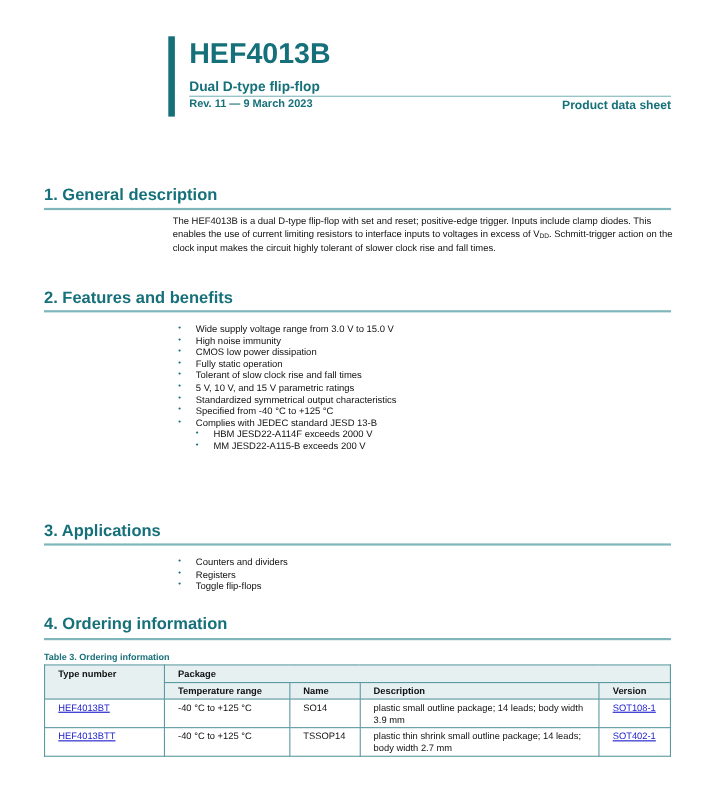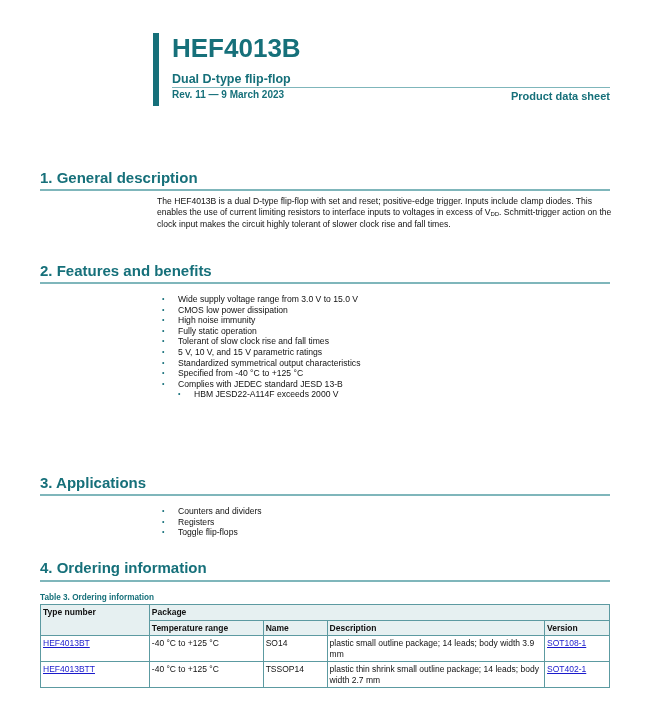--- a/index.html
+++ b/index.html
@@ -14,21 +14,21 @@
   .sec-rule { position:absolute; left:40px; width:570px; height:2px; background:#7fb6bb; }
   .para { position:absolute; left:157px; width:460px; font-size:8.6px; line-height:10.5px; color:#111; }
   .para sub { font-size:6px; vertical-align:-1px; }
   ul.blt { position:absolute; left:157px; margin:5px; padding:0; list-style:none; font-size:8.6px; line-height:10.6px; color:#111; }
   ul.blt li { position:relative; padding-left:16px; }
   ul.blt li::before { content:"\2022"; position:absolute; left:0; color:#16707a; font-size:7px; }
   ul.blt li.sub { padding-left:32px; }
   ul.blt li.sub::before { left:16px; }
   .tcap { position:absolute; left:40px; top:593px; font-size:8.2px; font-weight:bold; color:#16707a; }
   table.ord { position:absolute; left:40px; top:604px; width:570px; border-collapse:collapse; font-size:8.5px; }
-  table.ord td, table.ord th { border:1px solid #5c9aa1; padding:2px 2px; text-align:left; vertical-align:top; line-height:10.5px; }
+  table.ord td, table.ord th { border:1px solid #5c9aa1; padding:2px 12px; text-align:left; vertical-align:top; line-height:10.5px; }
   table.ord th { background:#e6f0f1; font-weight:bold; color:#111; }
   table.ord td { height:20px; color:#111; }
   a.lnk { color:#1a1acc; }
 </style>
 </head>
 <body>
 
 <div class="hdr-bar"></div>
 <div class="title">HEF4013B</div>
 <div class="subtitle">Dual D-type flip-flop</div>
@@ -37,29 +37,30 @@
 <div class="pds">Product data sheet</div>
 
 <div class="sec-h" style="top:169px;">1.  General description</div>
 <div class="sec-rule" style="top:189px;"></div>
 <div class="para" style="top:196px;"><span>The HEF4013B is a dual D-type flip-flop with set and reset; positive-edge trigger. Inputs include clamp diodes. This enables the use of current limiting resistors to interface inputs to voltages in excess of V</span><sub>DD</sub><span>. Schmitt-trigger action on the clock input makes the circuit highly tolerant of slower clock rise and fall times.</span></div>
 
 <div class="sec-h" style="top:262px;">2.  Features and benefits</div>
 <div class="sec-rule" style="top:282px;"></div>
 <ul class="blt" style="top:289px;">
   <li>Wide supply voltage range from 3.0 V to 15.0 V</li>
+  <li>High noise immunity</li>
   <li>CMOS low power dissipation</li>
-  <li>High noise immunity</li>
   <li>Fully static operation</li>
   <li>Tolerant of slow clock rise and fall times</li>
   <li>5 V, 10 V, and 15 V parametric ratings</li>
   <li>Standardized symmetrical output characteristics</li>
   <li>Specified from -40 °C to +125 °C</li>
   <li>Complies with JEDEC standard JESD 13-B</li>
   <li class="sub">HBM JESD22-A114F exceeds 2000 V</li>
+  <li class="sub">MM JESD22-A115-B exceeds 200 V</li>
 </ul>
 
 <div class="sec-h" style="top:474px;">3.  Applications</div>
 <div class="sec-rule" style="top:494px;"></div>
 <ul class="blt" style="top:501px;">
   <li>Counters and dividers</li>
   <li>Registers</li>
   <li>Toggle flip-flops</li>
 </ul>
 

